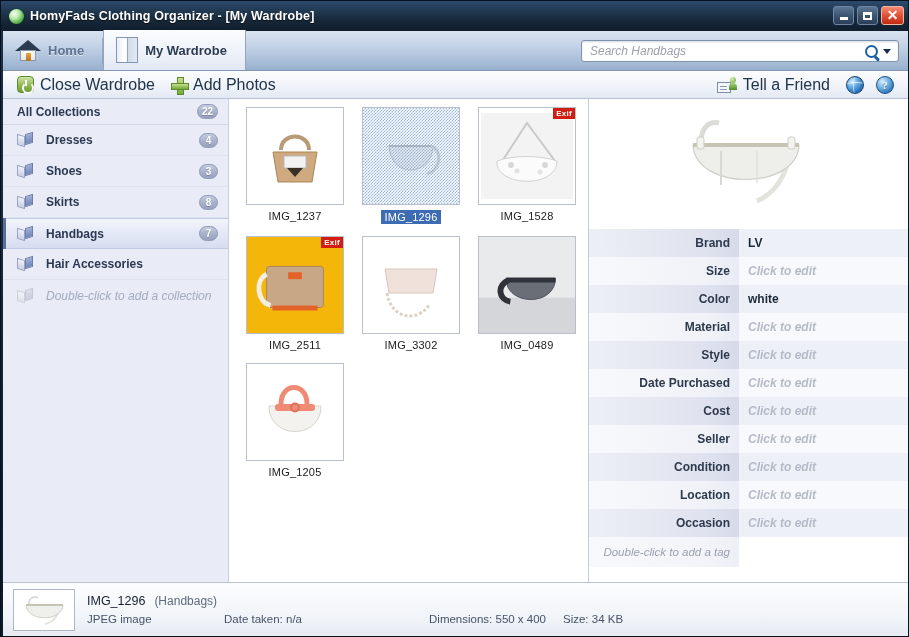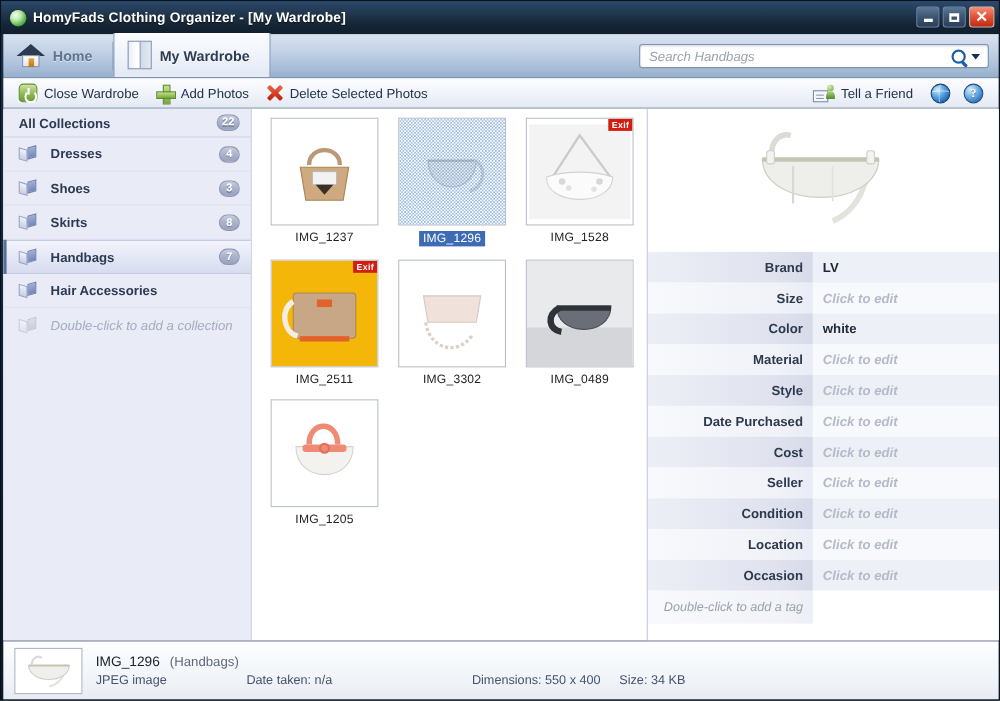--- a/index.html
+++ b/index.html
@@ -122,21 +122,21 @@
   }
 
   
   #toolbar {
     position:absolute; left:2px; top:70px; width:905px; height:28px;
     background: linear-gradient(180deg,#fdfdfe 0%,#f1f4fa 50%,#e3e9f3 100%);
     border-bottom:1px solid #b6c2d4;
     display:flex; align-items:center; padding:0 8px;
   }
   .tb-btn { display:flex; align-items:center; gap:6px; padding:2px 10px 2px 6px; cursor:default; }
-  .tb-btn .txt { font-size:12px; color:#20344b; }
+  .tb-btn .txt { font-size:16px; color:#20344b; }
   #toolbar .spacer { flex:1; }
 
   .ic-power {
     width:17px; height:17px; border-radius:4px;
     background:linear-gradient(180deg,#cfe3a8,#8fba52 55%,#6f9b39);
     border:1px solid #5d8a2e; position:relative;
   }
   .ic-power:before{content:"";position:absolute;left:7px;top:3px;width:2px;height:6px;background:#fff;}
   .ic-power:after{content:"";position:absolute;left:4px;top:5px;width:8px;height:8px;
     border:2px solid #fff;border-top-color:transparent;border-radius:50%;}
@@ -349,24 +349,20 @@
 
   <div id="toolbar">
     <div class="tb-btn">
       <span class="ic-power"></span>
       <span class="txt">Close Wardrobe</span>
     </div>
     <div class="tb-btn">
       <span class="ic-plus"></span>
       <span class="txt">Add Photos</span>
     </div>
-    <div class="tb-btn">
-      <span class="ic-x"></span>
-      <span class="txt">Delete Selected Photos</span>
-    </div>
     <div class="spacer"></div>
     <div class="tb-btn">
       <span class="ic-friend">
         <span class="card"></span>
           <span class="head"></span>
           <span class="torso"></span>
       </span>
       <span class="txt">Tell a Friend</span>
     </div>
     <div class="tb-btn" style="padding:2px 6px">

